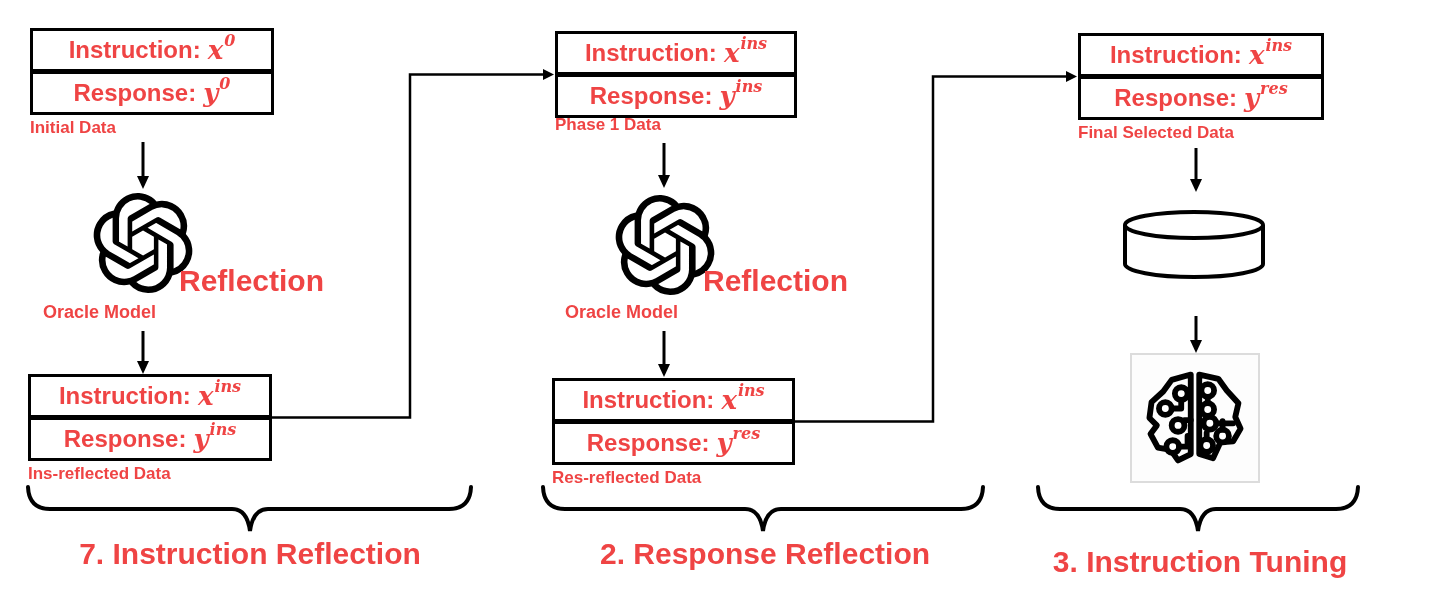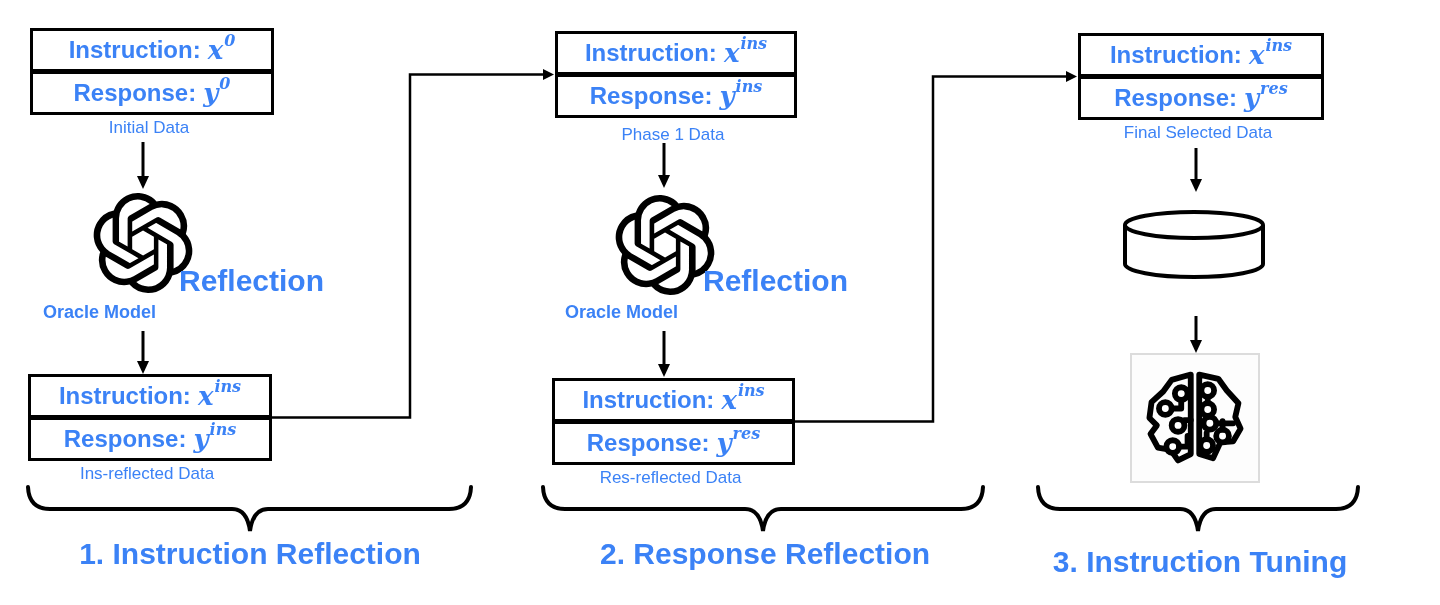--- a/index.html
+++ b/index.html
@@ -1,29 +1,29 @@
 <!DOCTYPE html>
 <html><head>
 <meta charset="utf-8">
 <style>
   html,body{margin:0;padding:0;background:#ffffff;}
   .canvas{position:relative;width:1440px;height:605px;background:#ffffff;overflow:hidden;
-          font-family:"Liberation Sans", sans-serif;color:#3b82f6;}
+          font-family:"Liberation Sans", sans-serif;color:#ef4444;}
   .wires{position:absolute;left:0;top:0;width:1440px;height:605px;}
 
   
   .pairbox{position:absolute;width:238px;border:3px solid #000;background:#fff;box-sizing:content-box;}
   .prow{height:38px;display:flex;align-items:center;justify-content:center;
         font-weight:bold;font-size:24px;letter-spacing:0px;white-space:nowrap;}
   .prow + .prow{border-top:5px solid #000;}
   .mvar{font-family:"DejaVu Serif", serif;font-style:italic;font-weight:bold;font-size:26px;margin-left:7px;line-height:1;}
   .msup{font-family:"DejaVu Serif", serif;font-style:italic;font-weight:bold;font-size:16px;
         position:relative;top:-9px;margin-left:1px;line-height:1;}
 
-  .boxcap{position:absolute;font-weight:normal;font-size:17px;text-align:center;white-space:nowrap;}
+  .boxcap{position:absolute;font-weight:bold;font-size:17px;text-align:left;white-space:nowrap;}
   .biglabel{position:absolute;font-weight:bold;font-size:30px;white-space:nowrap;}
   .oraclecap{position:absolute;font-weight:bold;font-size:18px;text-align:left;white-space:nowrap;}
   .phasecap{position:absolute;font-weight:bold;font-size:30px;text-align:center;white-space:nowrap;}
 
   .logo{position:absolute;width:100px;height:100px;}
   .brainframe{position:absolute;left:1130px;top:353px;width:130px;height:130px;
               background:#fdfdfd;border:2px solid #dcdcdc;box-sizing:border-box;
               display:flex;align-items:center;justify-content:center;}
 </style>
 </head>
@@ -97,35 +97,35 @@
         <span class="msup">ins</span>
     </div>
     <div class="prow">
       <span>Response:</span>
         <span class="mvar">y</span>
         <span class="msup">ins</span>
     </div>
   </div>
   <div class="boxcap" style="left:28px;top:464px;width:238px;">Ins-reflected Data</div>
 
-  <div class="phasecap" style="left:25px;top:537px;width:450px;">1. Instruction Reflection</div>
+  <div class="phasecap" style="left:25px;top:537px;width:450px;">7. Instruction Reflection</div>
 
   <div class="pairbox" style="left:555px;top:31px;width:236px;">
     <div class="prow">
       <span>Instruction:</span>
         <span class="mvar">x</span>
         <span class="msup">ins</span>
     </div>
     <div class="prow">
       <span>Response:</span>
         <span class="mvar">y</span>
         <span class="msup">ins</span>
     </div>
   </div>
-  <div class="boxcap" style="left:555px;top:125px;width:236px;">Phase 1 Data</div>
+  <div class="boxcap" style="left:555px;top:115px;width:236px;">Phase 1 Data</div>
 
   <svg class="logo" style="left:615px;top:195px;" viewBox="0 0 24 24">
     <path fill="#000" d="M22.2819 9.8211a5.9847 5.9847 0 0 0-.5157-4.9108 6.0462 6.0462 0 0 0-6.5098-2.9A6.0651 6.0651 0 0 0 4.9807 4.1818a5.9847 5.9847 0 0 0-3.9977 2.9 6.0462 6.0462 0 0 0 .7427 7.0966 5.98 5.98 0 0 0 .511 4.9107 6.051 6.051 0 0 0 6.5146 2.9001A5.9847 5.9847 0 0 0 13.2599 24a6.0557 6.0557 0 0 0 5.7718-4.2058 5.9894 5.9894 0 0 0 3.9977-2.9001 6.0557 6.0557 0 0 0-.7475-7.073zm-9.022 12.6081a4.4755 4.4755 0 0 1-2.8764-1.0408l.1419-.0804 4.7783-2.7582a.7948.7948 0 0 0 .3927-.6813v-6.7369l2.02 1.1686a.071.071 0 0 1 .038.0852v5.5826a4.504 4.504 0 0 1-4.4945 4.4944zm-9.6607-4.1254a4.4708 4.4708 0 0 1-.5346-3.0137l.142.0852 4.783 2.7582a.7712.7712 0 0 0 .7806 0l5.8428-3.3685v2.3324a.0804.0804 0 0 1-.0332.0615L9.74 19.9502a4.4992 4.4992 0 0 1-6.1408-1.6464zM2.3408 7.8956a4.485 4.485 0 0 1 2.3655-1.9728V11.6a.7664.7664 0 0 0 .3879.6765l5.8144 3.3543-2.0201 1.1685a.0757.0757 0 0 1-.071 0l-4.8303-2.7865A4.504 4.504 0 0 1 2.3408 7.8956zm16.5963 3.8558L13.1038 8.364 15.1192 7.2a.0757.0757 0 0 1 .071 0l4.8303 2.7913a4.4944 4.4944 0 0 1-.6765 8.1042v-5.6772a.79.79 0 0 0-.407-.667zm2.0107-3.0231l-.142-.0852-4.7735-2.7818a.7759.7759 0 0 0-.7854 0L9.409 9.2297V6.8974a.0662.0662 0 0 1 .0284-.0615l4.8303-2.7866a4.4992 4.4992 0 0 1 6.6802 4.66zM8.3065 12.863l-2.02-1.1638a.0804.0804 0 0 1-.038-.0567V6.0742a4.4992 4.4992 0 0 1 7.3757-3.4537l-.142.0805L8.704 5.459a.7948.7948 0 0 0-.3927.6813zm1.0976-2.3654l2.602-1.4998 2.6069 1.4998v2.9994l-2.5974 1.4997-2.6067-1.4997Z"></path>
   </svg>
   <div class="biglabel" style="left:703px;top:264px;">Reflection</div>
   <div class="oraclecap" style="left:565px;top:302px;width:200px;">Oracle Model</div>
 
   <div class="pairbox" style="left:552px;top:378px;width:237px;">
     <div class="prow">
       <span>Instruction:</span>

